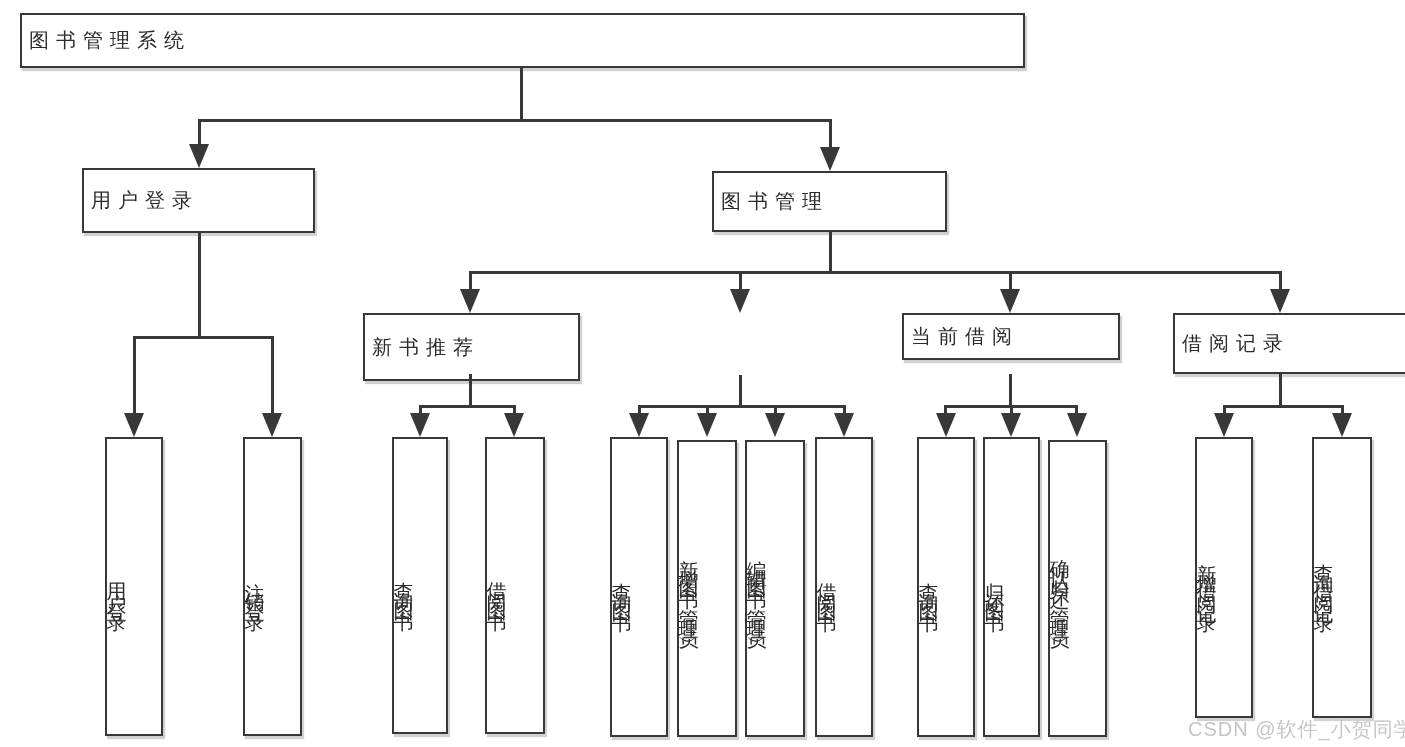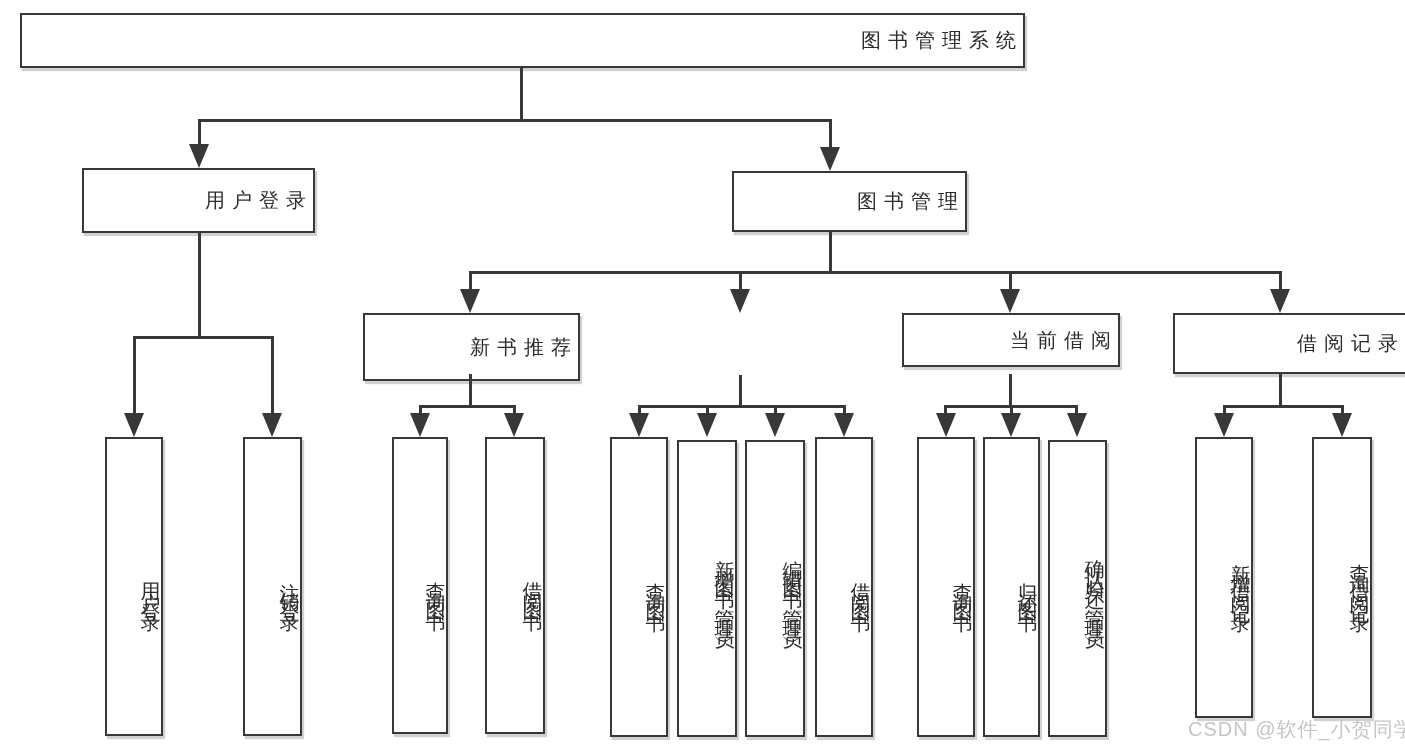--- a/index.html
+++ b/index.html
@@ -1,19 +1,19 @@
 <!DOCTYPE html>
 <html><head>
 <meta charset="utf-8">
 <style>
   html,body{margin:0;padding:0;background:var(--background,#fff);}
   .stage{position:relative;width:1405px;height:747px;background:var(--background,#fff);overflow:hidden;
          font-family:"Liberation Sans","DejaVu Sans",sans-serif;color:var(--text,#2b2b2b);}
   .box{position:absolute;box-sizing:border-box;border:2.5px solid var(--line,#383838);
-       background:#fff;display:flex;align-items:center;justify-content:flex-end;
+       background:#fff;display:flex;align-items:center;justify-content:flex-start;
        box-shadow:2px 3px 1px rgba(0,0,0,0.18);}
   .box span{font-size:20px;letter-spacing:7px;text-indent:7px;white-space:nowrap;color:var(--text,#2b2b2b);}
   .vbox span{writing-mode:vertical-rl;text-orientation:mixed;letter-spacing:10px;text-indent:0;
              font-size:20px;line-height:1;}
   .vl{position:absolute;width:3px;background:var(--line,#383838);}
   .hl{position:absolute;height:3px;background:var(--line,#383838);}
   .tri{position:absolute;width:0;height:0;border-left:10px solid transparent;
        border-right:10px solid transparent;border-top:24px solid var(--line,#383838);}
   .watermark{position:absolute;left:1188px;top:716px;font-size:20px;color:var(--watermark,#c5c5c5);
              letter-spacing:1px;white-space:nowrap;}
@@ -33,21 +33,21 @@
     <i class="hl" style="left:198px;top:119px;width:633px"></i>
     <i class="vl" style="left:198px;top:119px;height:26px"></i>
     <i class="tri" style="left:189px;top:144px"></i>
     <i class="vl" style="left:829px;top:119px;height:29px"></i>
     <i class="tri" style="left:820px;top:147px"></i>
   </div>
 
   <div class="box" style="left:82px;top:168px;width:233px;height:65px">
     <span>用户登录</span>
   </div>
-  <div class="box" style="left:732px;top:171px;width:235px;height:61px">
+  <div class="box" style="left:712px;top:171px;width:235px;height:61px">
     <span>图书管理</span>
   </div>
 
   <div>
     <i class="vl" style="left:198px;top:233px;height:103px"></i>
     <i class="hl" style="left:133px;top:336px;width:140px"></i>
     <i class="vl" style="left:133px;top:336px;height:77px"></i>
     <i class="tri" style="left:124px;top:413px"></i>
     <i class="vl" style="left:271px;top:336px;height:77px"></i>
     <i class="tri" style="left:262px;top:413px"></i>
@@ -62,21 +62,21 @@
     <i class="tri" style="left:730px;top:289px"></i>
     <i class="vl" style="left:1009px;top:271px;height:19px"></i>
     <i class="tri" style="left:1000px;top:289px"></i>
     <i class="vl" style="left:1279px;top:271px;height:19px"></i>
     <i class="tri" style="left:1270px;top:289px"></i>
   </div>
 
   <div class="box" style="left:363px;top:313px;width:217px;height:68px">
     <span>新书推荐</span>
   </div>
-  <div class="box" style="left:902px;top:313px;width:218px;height:54px">
+  <div class="box" style="left:902px;top:313px;width:218px;height:47px">
     <span>当前借阅</span>
   </div>
   <div class="box" style="left:1173px;top:313px;width:234px;height:61px">
     <span>借阅记录</span>
   </div>
 
   <div>
     <i class="vl" style="left:469px;top:374px;height:31px"></i>
     <i class="hl" style="left:419px;top:405px;width:96px"></i>
     <i class="vl" style="left:419px;top:405px;height:9px"></i>

